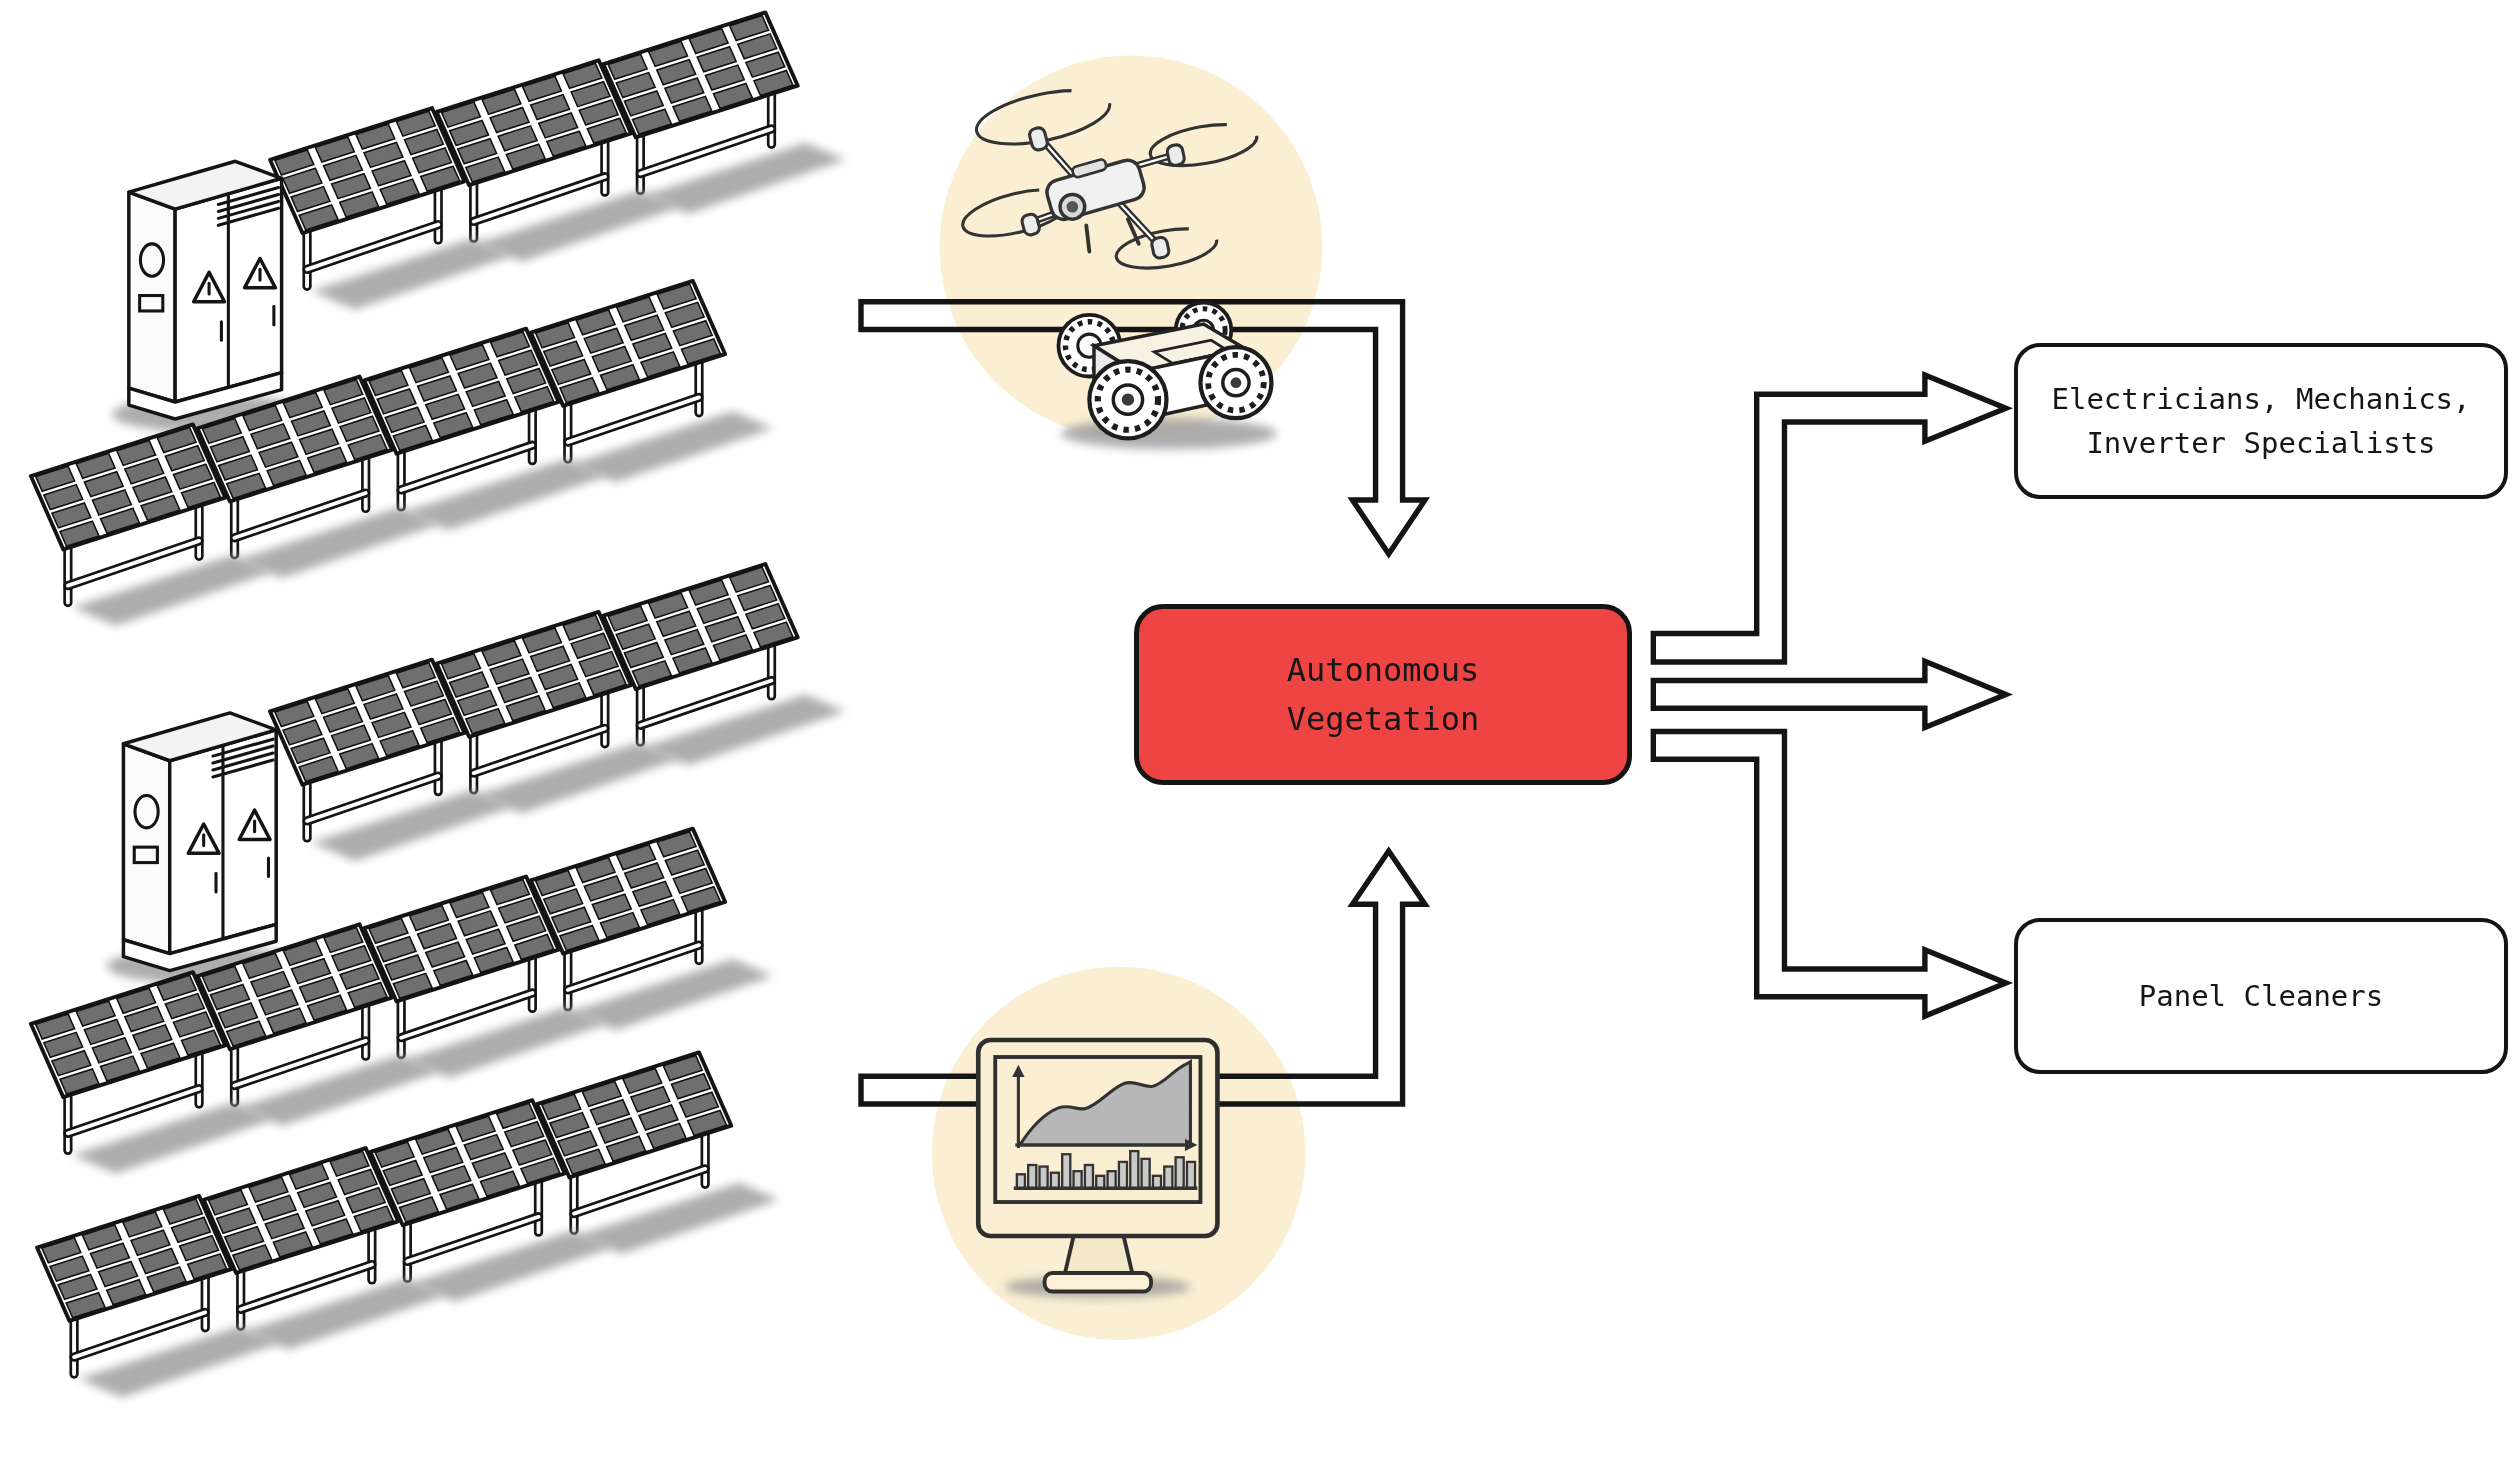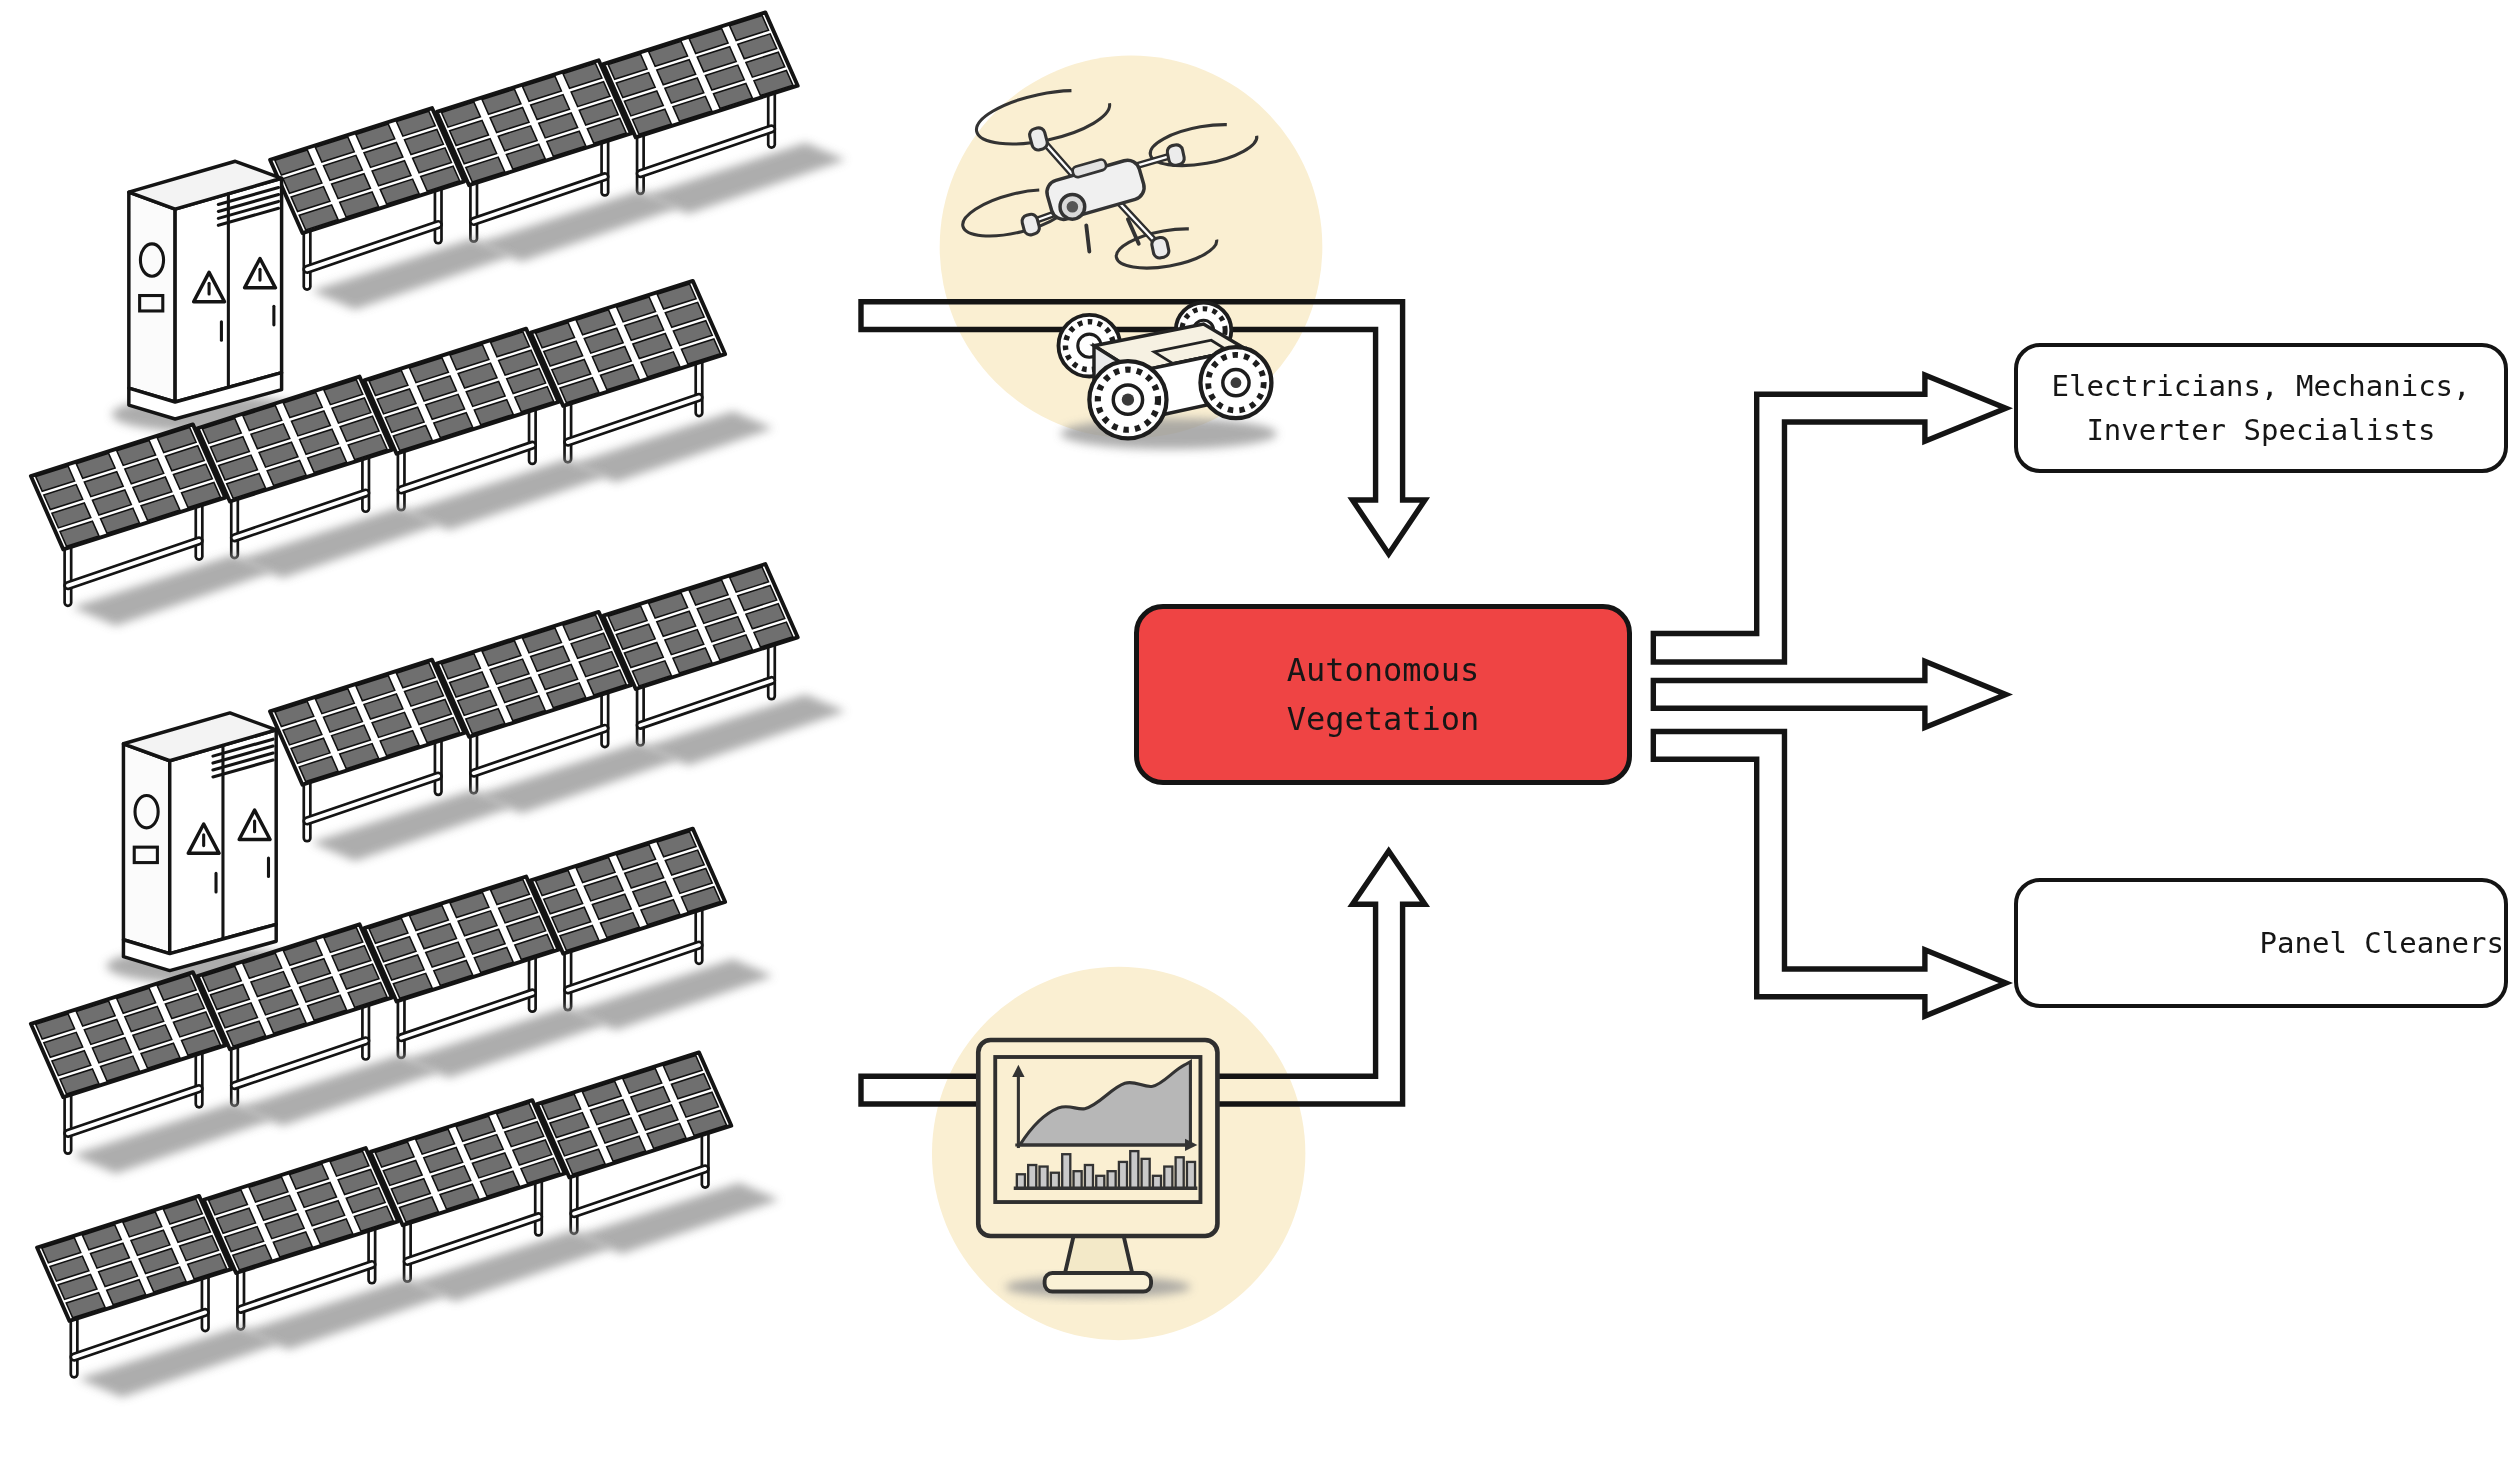--- a/index.html
+++ b/index.html
@@ -6,25 +6,25 @@
   body{width:2512px;height:1459px;overflow:hidden;position:relative;
        font-family:"DejaVu Sans Mono","Liberation Mono",monospace;}
   #stage{position:absolute;left:0;top:0;width:2512px;height:1459px;}
   #scene{position:absolute;left:0;top:0;}
 
   
   .flowbox{position:absolute;box-sizing:border-box;display:flex;flex-direction:column;
            align-items:center;justify-content:center;text-align:center;color:#161616;}
   #am-box{left:1134px;top:604px;width:498px;height:181px;background:#ef4444;
           border:5.4px solid #141414;border-radius:29px;font-size:32px;line-height:49px;}
-  .out-box{left:2014px;width:494px;height:130px;background:#ffffff;
+  .out-box{left:2014px;width:494px;height:156px;background:#ffffff;
            border:4.6px solid #141414;border-radius:26px;font-size:29px;line-height:44px;}
   #out-box-0{top:343px;}
   #out-box-1{top:630px;}
-  #out-box-2{top:878px;align-items:flex-end;}
+  #out-box-2{top:918px;}
   .arrow-path{stroke:#141414;stroke-width:7;fill:none;stroke-linejoin:miter;}
   .panel-frame{fill:#ffffff;stroke:#141414;stroke-width:5;stroke-linejoin:round;}
   .panel-cell{fill:#6f6f6f;stroke:#101010;stroke-width:2;}
   .leg-outer{stroke:#141414;stroke-width:12;stroke-linecap:round;}
   .leg-inner{stroke:#ffffff;stroke-width:5;stroke-linecap:round;}
   .shadow{fill:#999999;opacity:.8;filter:url(#soft);}
   .cab-face{stroke:#141414;stroke-width:4.5;stroke-linejoin:round;}
   .cab-detail{stroke:#141414;stroke-width:4;fill:none;stroke-linecap:round;}
   .icon-stroke{stroke:#333333;fill:none;}
 </style>

